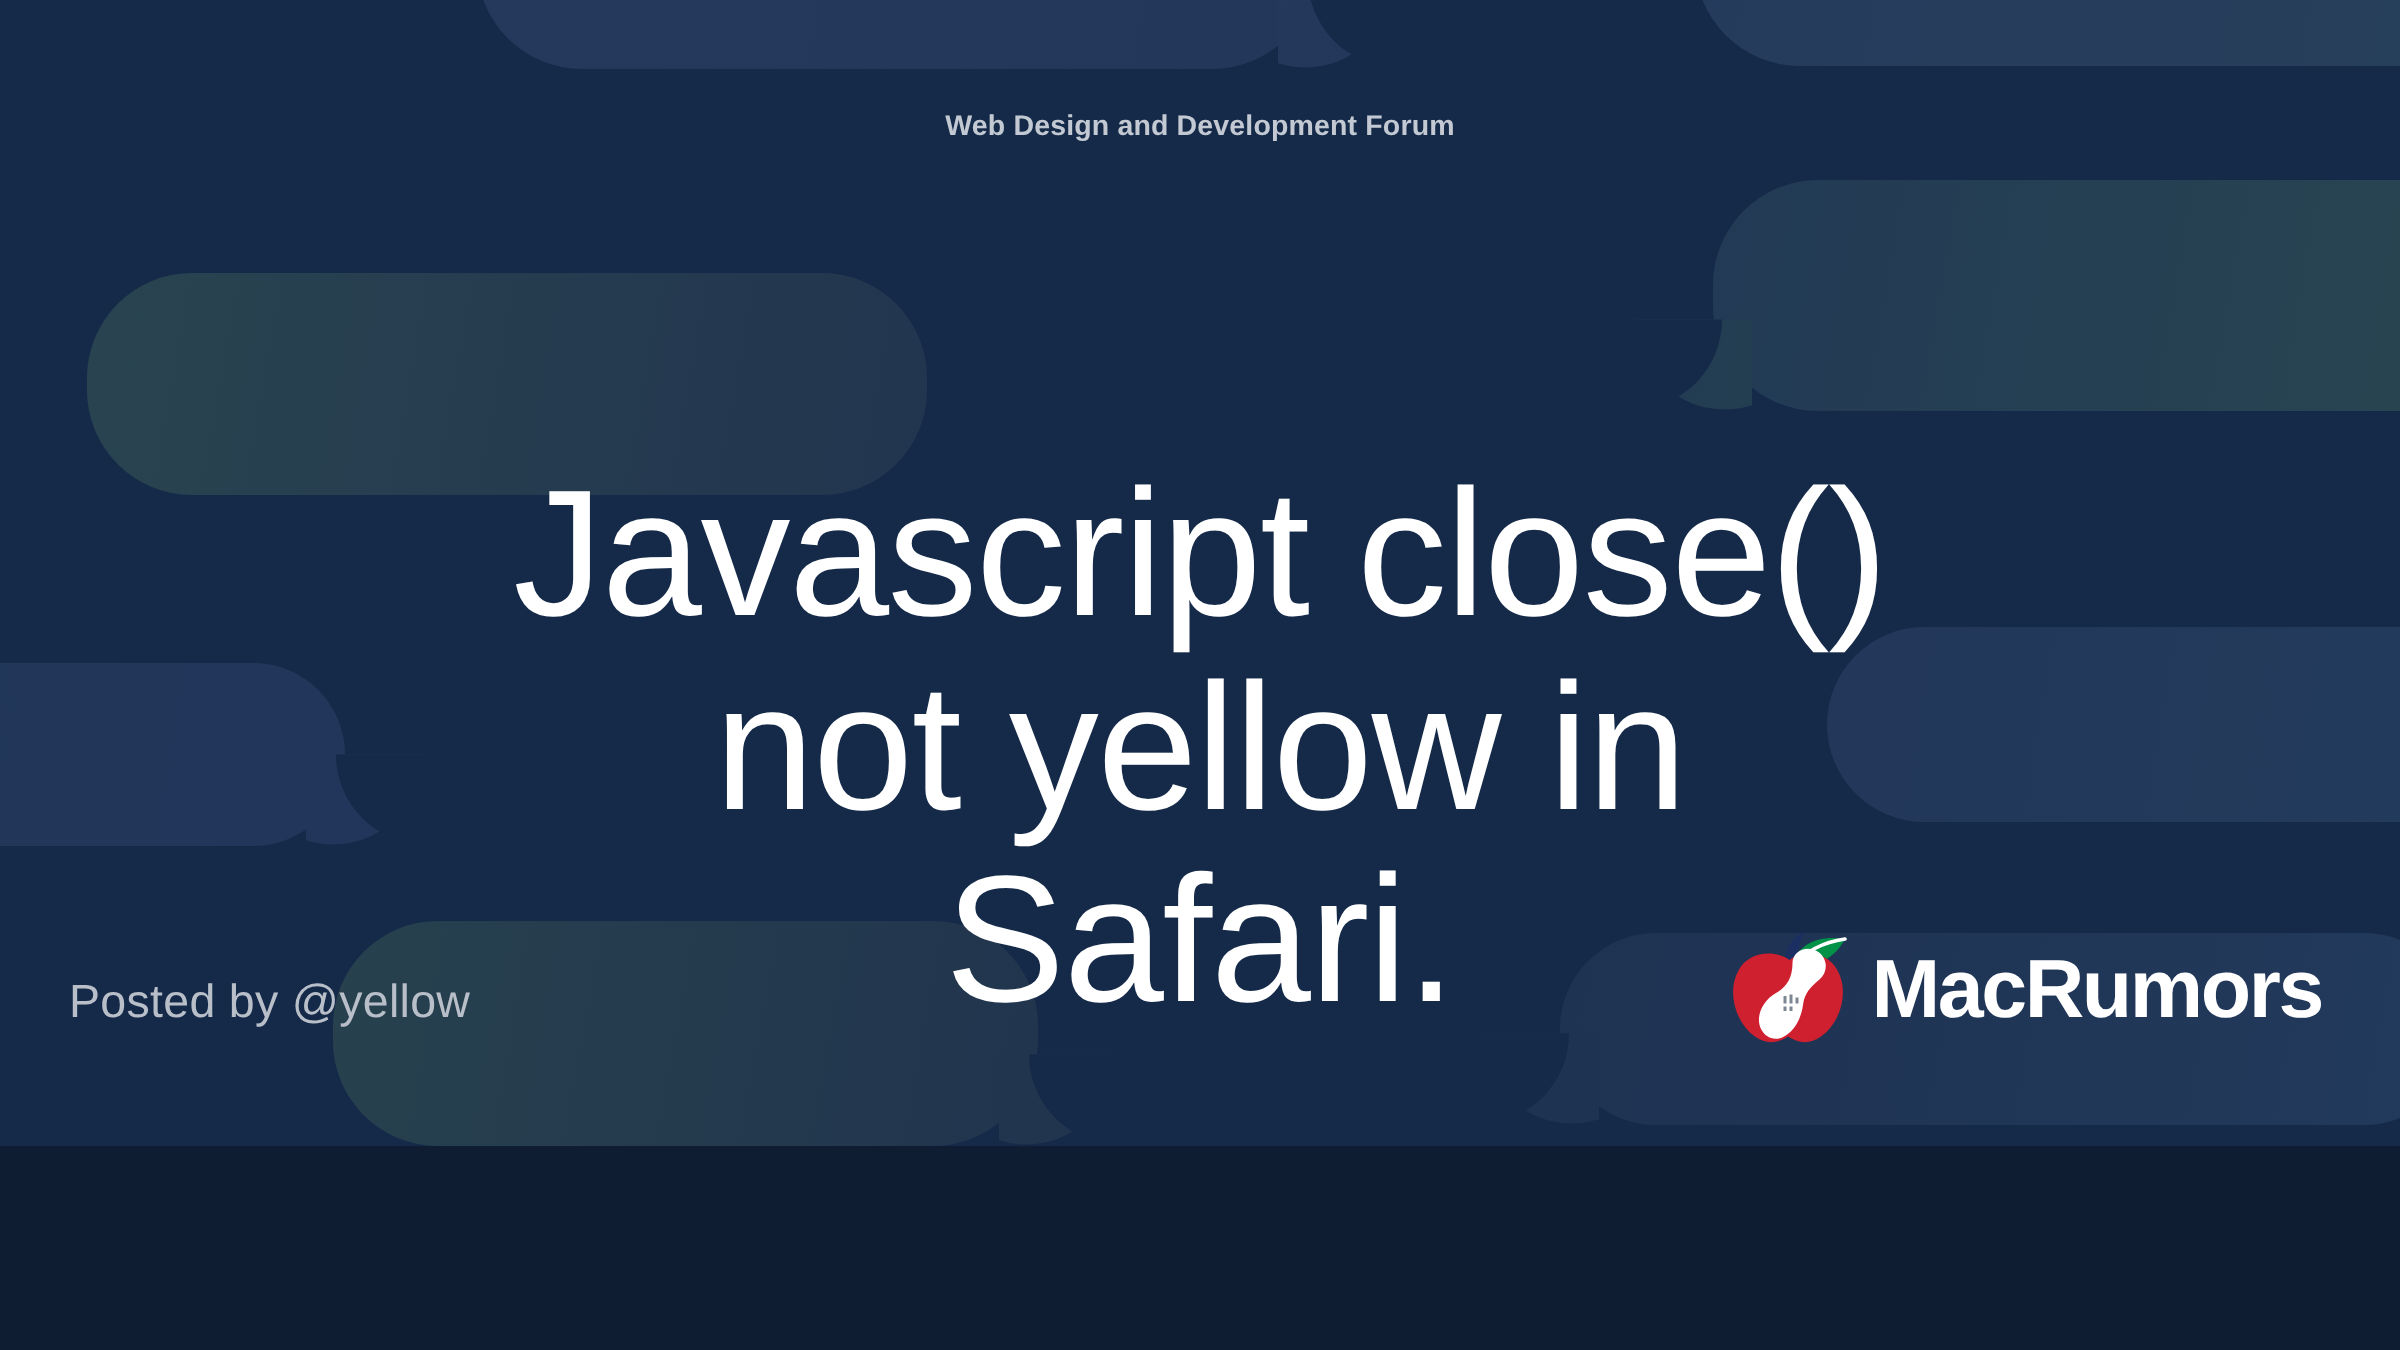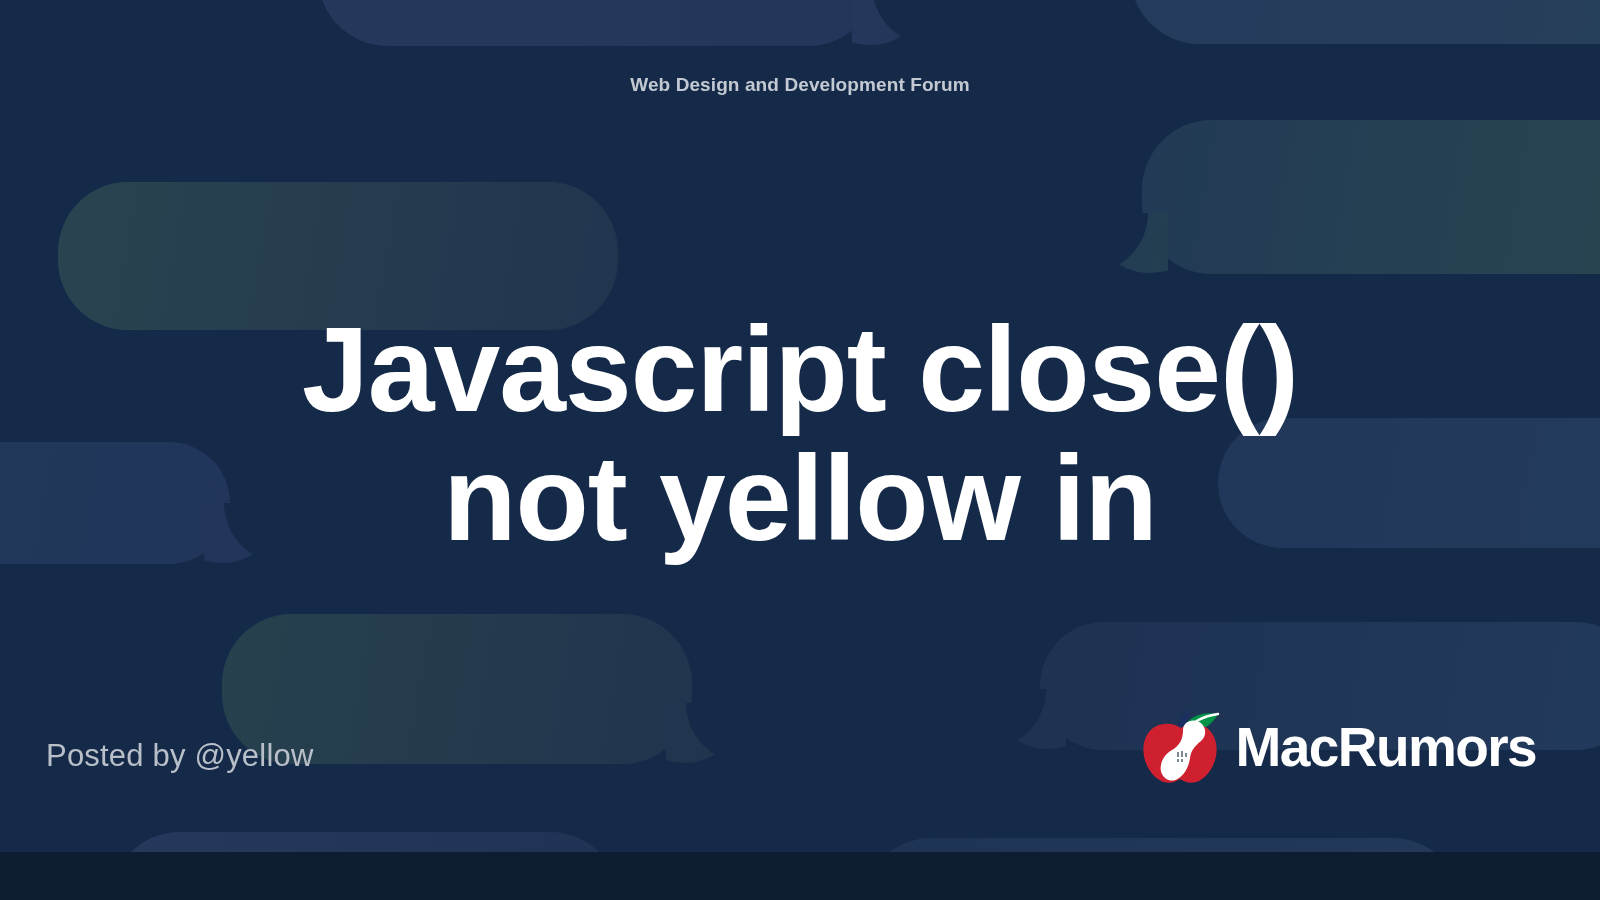--- a/index.html
+++ b/index.html
@@ -3,21 +3,21 @@
 <meta charset="utf-8">
 <style>
   html, body {
     margin: 0;
     padding: 0;
     background: #0f1d33;
   }
   #stage {
     position: relative;
     width: 1600px;
-    height: 852px;
+    height: 764px;
     overflow: hidden;
     background: #152a49;
     font-family: "Liberation Sans", sans-serif;
   }
 
   
   #bubbles {
     position: absolute;
     inset: 0;
     overflow: hidden;
@@ -63,36 +63,36 @@
     color: #c3c9d2;
   }
   #title {
     position: absolute;
     top: 225px;
     left: 120px;
     width: 1360px;
     text-align: center;
     color: #ffffff;
     font-size: 120px;
-    font-weight: bold;
+    font-weight: normal;
     line-height: 1.07;
     letter-spacing: -1px;
   }
   #posted-by {
     position: absolute;
     left: 46px;
     bottom: 78px;
     font-size: 31px;
     font-weight: normal;
     color: #b9bfc9;
     letter-spacing: 0.2px;
   }
   #brand {
     position: absolute;
-    right: 64px;
+    right: 52px;
     bottom: 66px;
     display: flex;
     align-items: center;
     gap: 12px;
   }
   #brand-mark { display: block; }
   #brand-word {
     color: #ffffff;
     font-size: 55px;
     font-weight: bold;
@@ -165,20 +165,21 @@
                 background:linear-gradient(100deg,#1f3455 0%,#23395a 100%);">
       
     </div>
   </div>
 
   <div id="forum-name">Web Design and Development Forum</div>
 
   <h1 id="title">
     <div>Javascript close()</div>
     <div>not yellow in</div>
+    <div>Safari.</div>
   </h1>
 
   <div id="posted-by">Posted by @yellow</div>
 
   <div id="brand">
     <svg id="brand-mark" width="86" height="78" viewBox="0 0 86 78">
 
       <path d="M40 22 C40 12, 45 5, 53 1 C49 9, 48 16, 48 23 Z" fill="#1c2f62"></path>
 
       <path d="M45 23 C48 10, 62 3, 80 6 C74 18, 60 26, 46 25 Z" fill="#009247"></path>

